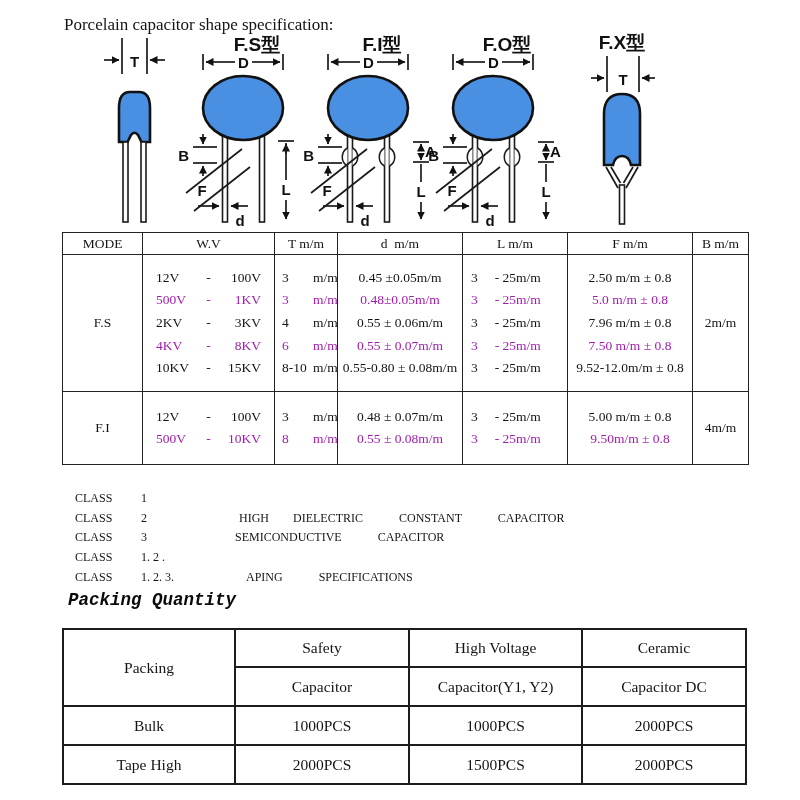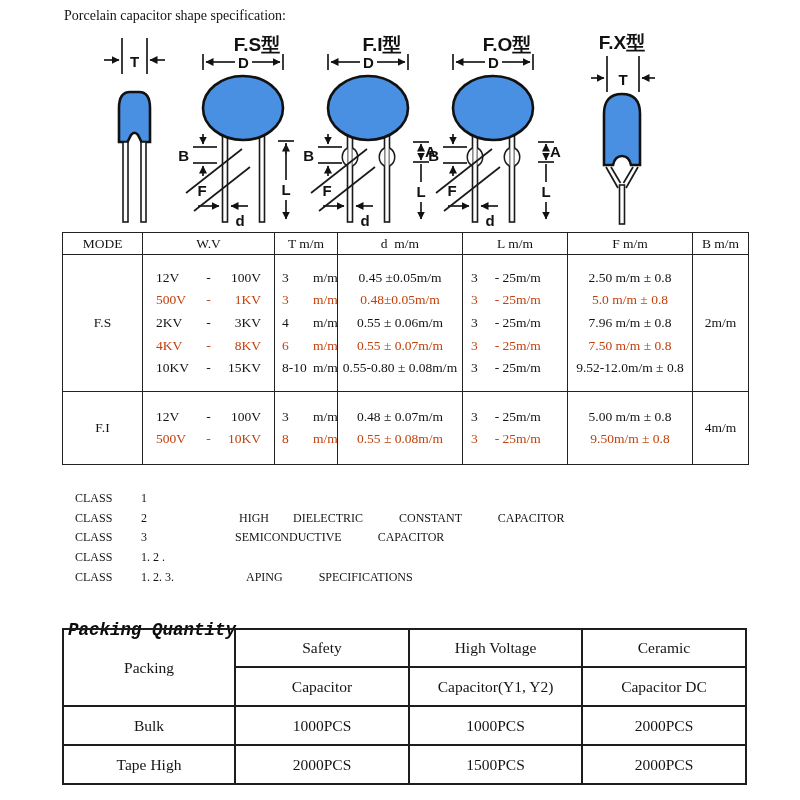--- a/index.html
+++ b/index.html
@@ -1,58 +1,58 @@
 <!DOCTYPE html>
 <html><head>
 <meta charset="utf-8">
 <style>
   html,body{margin:0;padding:0;background:#fff;}
   .page{position:relative;width:800px;height:800px;background:#ffffff;overflow:hidden;
         font-family:"Liberation Serif",serif;color:#141414;}
-  .doc-title{position:absolute;left:64px;top:8px;font-size:14px;}
+  .doc-title{position:absolute;left:64px;top:15px;font-size:17px;}
 
   svg.diagrams{position:absolute;left:90px;top:30px;}
   .diag-title{font-family:"Liberation Sans",sans-serif;font-weight:bold;font-size:19px;fill:#111;}
   .dim-label{font-family:"Liberation Sans",sans-serif;font-weight:bold;font-size:15px;fill:#111;}
   .dl{stroke:#1a1a1a;stroke-width:1.7;fill:none;}
   .lead{fill:#fdfdfd;stroke:#1a1a1a;stroke-width:1.6;}
   .body-fill{fill:#4a90e2;stroke:#111;stroke-width:2.6;}
   .crimp{fill:#fdfdfd;stroke:#1a1a1a;stroke-width:1.5;}
 
   table.spec{position:absolute;left:62px;top:232px;width:679px;border-collapse:collapse;
              table-layout:fixed;font-size:13.5px;color:#141414;}
   table.spec th,table.spec td{border:1.6px solid #222;padding:0;font-weight:normal;white-space:pre;}
   table.spec thead th{height:21px;text-align:center;}
   table.spec td{vertical-align:middle;}
   .mode-cell,.b-cell{text-align:center;}
   .cell-lines{display:flex;flex-direction:column;justify-content:center;}
   tr.sec-fs .cell-lines{height:136px;}
   tr.sec-fi .cell-lines{height:72px;}
   .line{height:22.6px;display:flex;align-items:center;}
-  .blu{color:#c2410c;}
+  .blu{color:#a21caf;}
   .wv-cell .line{padding:0 13px;}
   .wv-min{width:52px;text-align:left;}
   .wv-dash{flex:1;text-align:center;}
   .wv-max{width:52px;text-align:right;}
   .t-cell .line{padding-left:7px;gap:13px;}
   .t-val{min-width:18px;}
   .d-cell .line,.f-cell .line{justify-content:center;}
   .l-cell .line{padding-left:8px;gap:17px;}
 
   .class-block{position:absolute;left:75px;top:489px;font-size:12px;}
   .class-line{display:flex;height:19.6px;align-items:center;}
   .cl-label{width:66px;}
   .cl-num{width:70px;}
   .cl-desc{word-spacing:9px;white-space:pre;}
   .class-line:nth-child(2) .cl-desc{padding-left:28px;}
   .class-line:nth-child(3) .cl-desc{padding-left:24px;}
   .class-line:nth-child(4) .cl-desc{padding-left:33px;}
   .class-line:nth-child(5) .cl-desc{padding-left:35px;}
 
-  .pq-title{position:absolute;left:68px;top:620px;font-family:"Liberation Mono",monospace;
+  .pq-title{position:absolute;left:68px;top:590px;font-family:"Liberation Mono",monospace;
             font-weight:bold;font-style:italic;font-size:17.5px;color:#0a0a0a;}
   table.pack{position:absolute;left:62px;top:628px;width:675px;border-collapse:collapse;
              table-layout:fixed;font-size:15.5px;text-align:center;color:#141414;}
   table.pack td{border:2px solid #1d1d1d;padding:0;}
   table.pack tr:nth-child(1) td{height:36px;}
   table.pack tr:nth-child(2) td{height:37px;margin-left:16px;}
   table.pack tr:nth-child(3) td{height:37px;}
   table.pack tr:nth-child(4) td{height:37px;}
 </style>
 </head>

